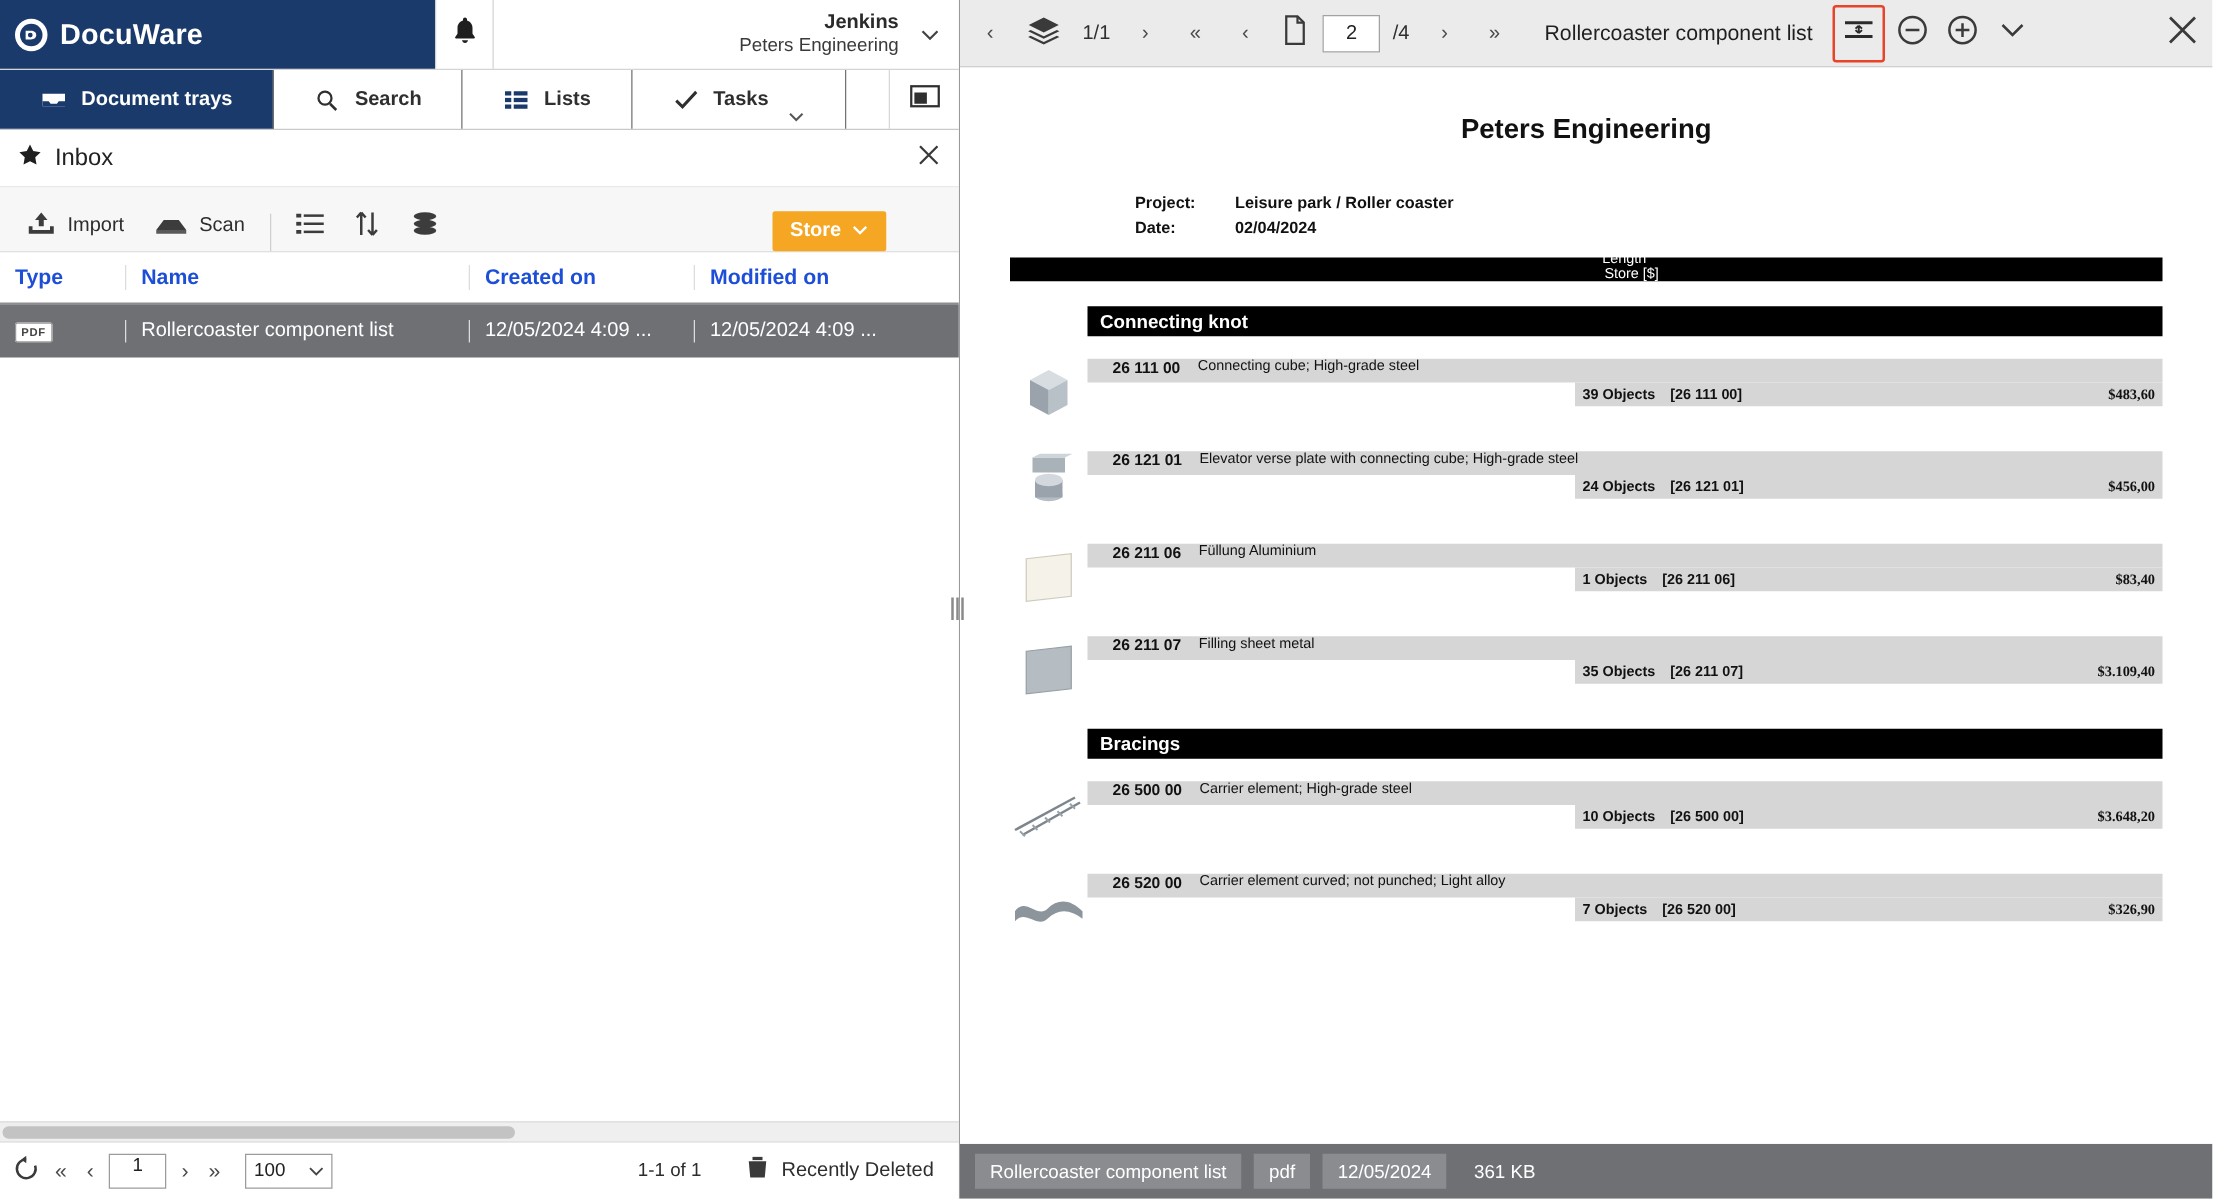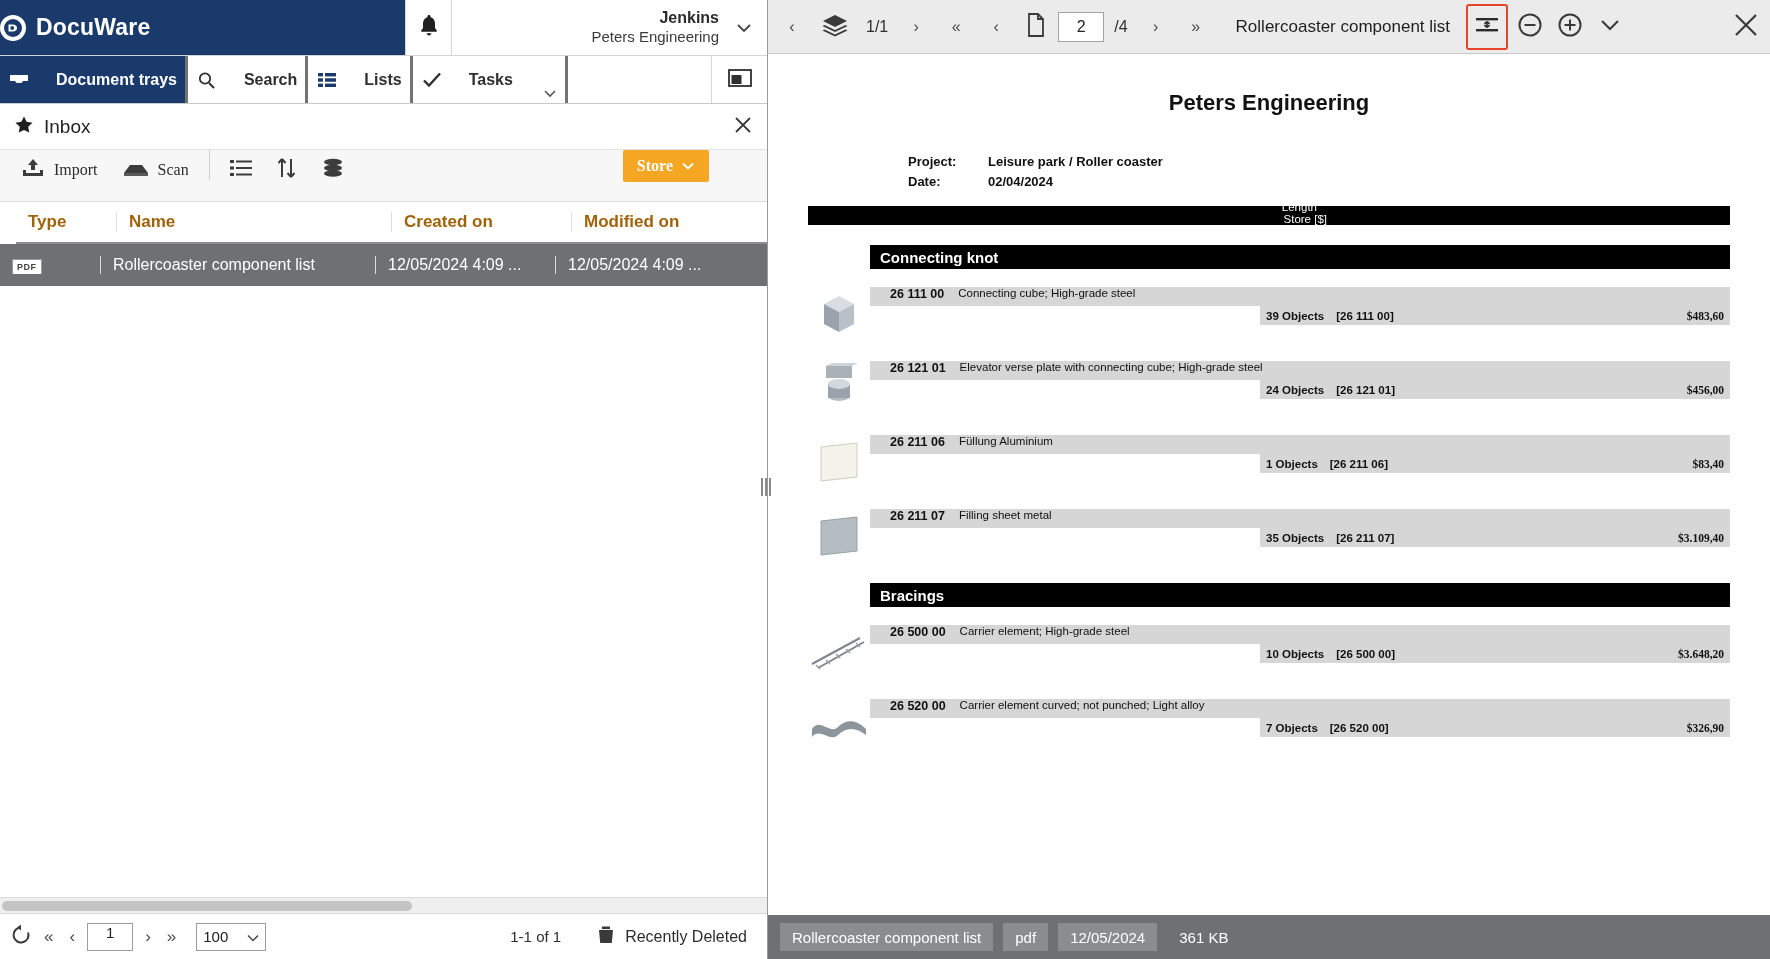--- a/index.html
+++ b/index.html
@@ -30,25 +30,25 @@
 
   
   .brandbar {
     height: 56px;
     background: #ffffff;
     display: flex;
     align-items: stretch;
     border-bottom: 1px solid #d4d4d4;
   }
   .brand-logo {
-    width: 405px;
+    width: 348px;
     background: #1a3a6b;
     display: flex;
     align-items: center;
-    padding-left: 0;
+    padding-left: 12px;
     gap: 10px;
   }
   .dw-circle {
     width: 26px; height: 26px;
     border-radius: 50%;
     background: #ffffff;
     display: flex; align-items: center; justify-content: center;
     flex: none;
   }
   .dw-circle svg { display:block; }
@@ -97,26 +97,26 @@
   .navbar {
     height: 48px;
     display: flex;
     align-items: stretch;
     border-bottom: 1px solid #c9c9c9;
     background: #ffffff;
   }
   .nav-item {
     display: flex;
     align-items: center;
-    gap: 26px;
-    padding: 0 8px;
+    gap: 11px;
+    padding: 0 32px;
     font-size: 16px;
     font-weight: bold;
     color: #2f2f2f;
-    border-right: 3px solid #737373;
+    border-right: 1px solid #737373;
     position: relative;
     white-space: nowrap;
   }
   .nav-item.active {
     background: #1a3a6b;
     color: #ffffff;
   }
   .nav-item .nav-ico { display:flex; align-items:center; }
   .nav-spacer { flex: 1; border-right: 1px solid #d8d8d8; }
   .nav-right {
@@ -139,26 +139,25 @@
     color: #222;
     margin-left: 10px;
     flex: 1;
   }
   .close-x { color: #3a3a3a; cursor: default; }
 
   
   .toolbar {
     height: 52px;
     display: flex;
-    align-items: flex-start;
+    align-items: flex-end;
     gap: 0;
     padding: 0 8px;
     border-bottom: 1px solid #d9d9d9;
     background: #f7f7f7;
-    font-family: Liberation Serif, serif;
   }
   .tb-btn {
     display: flex;
     align-items: center;
     gap: 8px;
     padding: 0 12px;
     height: 40px;
     font-size: 16px;
     color: #2d2d2d;
   }
@@ -185,23 +184,22 @@
   }
 
   
   .tbl-head {
     height: 42px;
     display: flex;
     align-items: center;
     border-bottom: 2px solid #8d8d8d;
     font-size: 17px;
     font-weight: bold;
-    color: #a16207;
+    color: #1d4ed8;
     background: #fff;
-    margin-left: 16px;
   }
   .tbl-head .col, .tbl-row .col { padding: 0 12px; overflow: hidden; white-space: nowrap; }
   .col-type { width: 100px; }
   .col-name { width: 275px; border-left: 1px solid #dcdcdc; }
   .col-created { width: 180px; border-left: 1px solid #dcdcdc; }
   .col-modified { width: 185px; border-left: 1px solid #dcdcdc; }
   .tbl-body { flex: 1; position: relative; background:#fff; }
   .tbl-row {
     height: 42px;
     display: flex;

